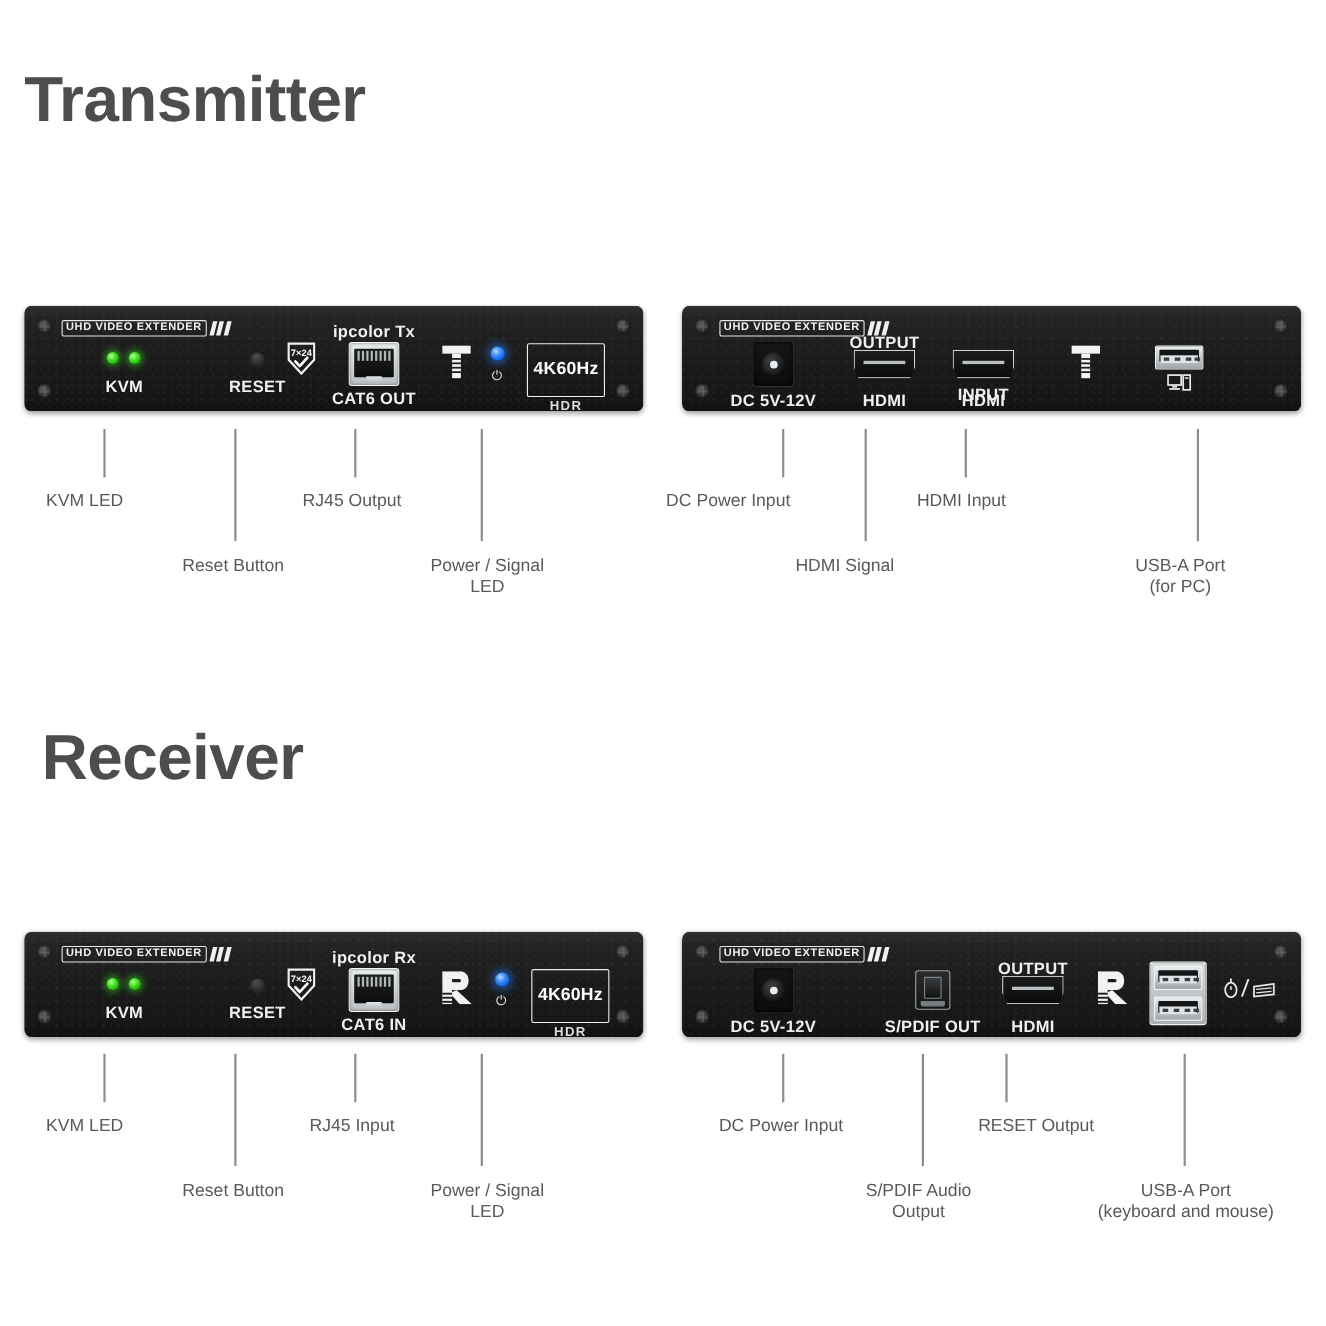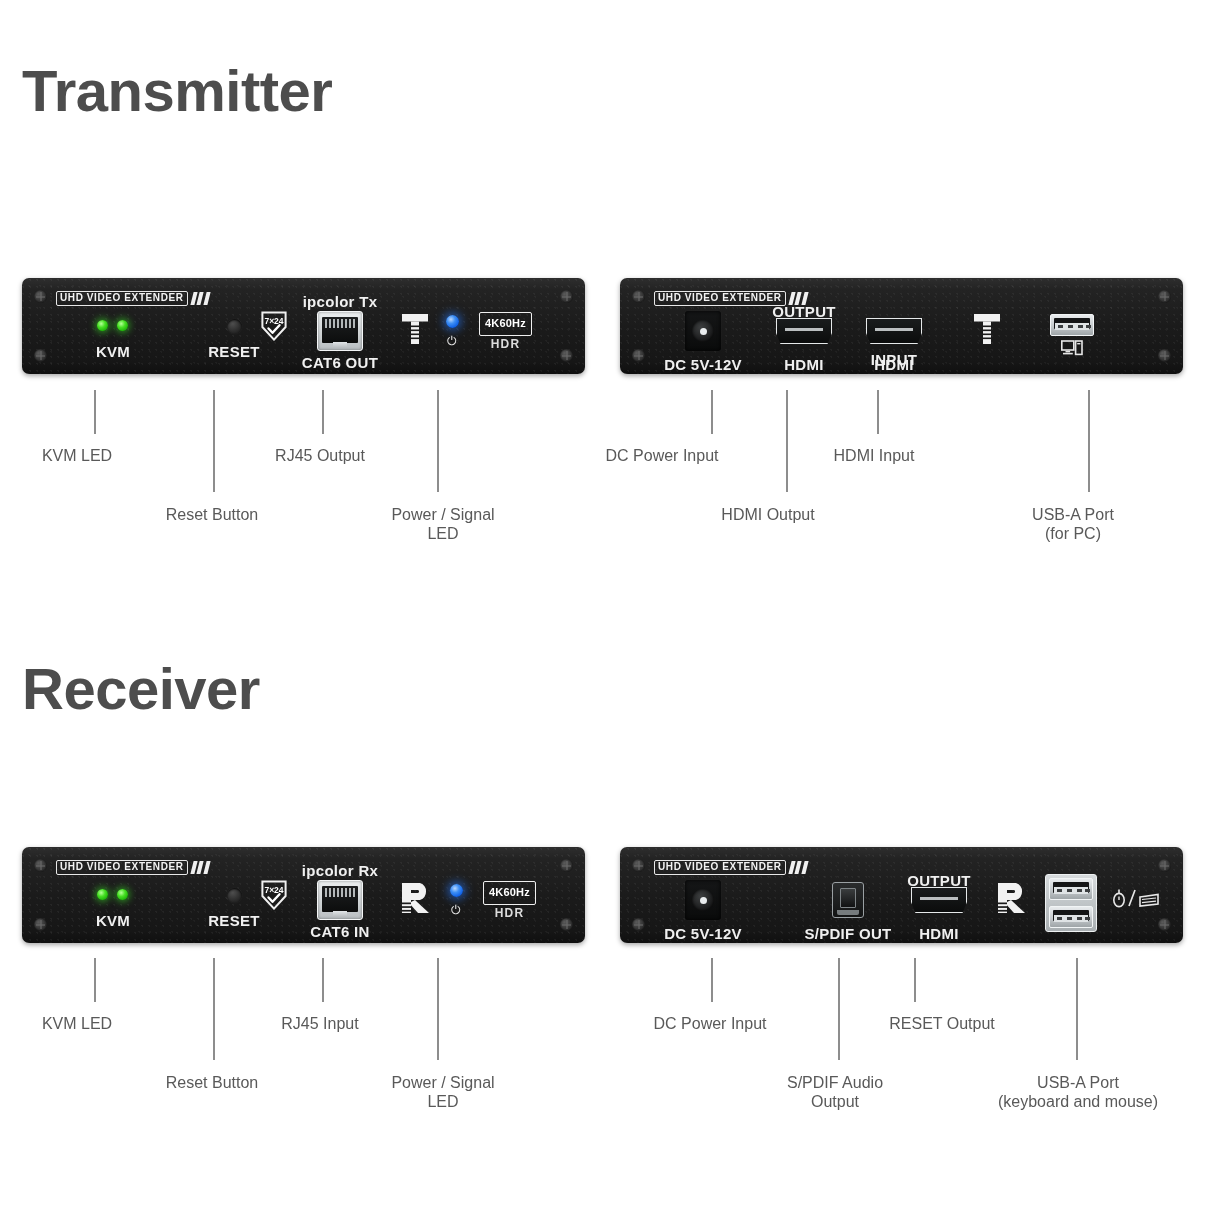--- a/index.html
+++ b/index.html
@@ -6,21 +6,21 @@
   body{
     width:1205px;height:1205px;background:#ffffff;
     font-family:"Liberation Sans", sans-serif;
     color:#5a5a5a;overflow:hidden;position:relative;
   }
   .section-title{
     position:absolute;font-weight:bold;font-size:58px;color:#4d4d4d;
     letter-spacing:-0.5px;line-height:1;
   }
   #title-transmitter{left:22px;top:62px;}
-  #title-receiver{left:22px;top:660px;}
+  #title-receiver{left:38px;top:660px;}
 
   
   .device{
     position:absolute;border-radius:7px;
     background:
       radial-gradient(circle at 20% 25%, rgba(255,255,255,0.05) 0 1px, transparent 1px),
       radial-gradient(circle at 65% 70%, rgba(255,255,255,0.04) 0 1px, transparent 1px),
       linear-gradient(180deg,#2e2e2e 0%,#232323 12%,#1b1b1b 50%,#161616 88%,#0f0f0f 100%);
     background-size:7px 7px,11px 11px,100% 100%;
     box-shadow:0 2px 5px rgba(0,0,0,0.35);
@@ -158,22 +158,22 @@
   .usb-stack{position:absolute;padding:3px;border-radius:3px;
     background:linear-gradient(180deg,#d7dbdd,#a9afb2);
     border:1px solid #eef1f2;box-sizing:border-box;}
 
   
   .trlogo{position:absolute;}
 
   
   .badge4k{position:absolute;text-align:center;}
   .badge4k .top{
-    border:1.8px solid #f0f0f0;border-radius:2px;padding:5px 5px;
-    font-size:11px;font-weight:bold;color:#ffffff;line-height:1.05;letter-spacing:0.2px;
+    border:1.8px solid #f0f0f0;border-radius:2px;padding:15px 5px;
+    font-size:16px;font-weight:bold;color:#ffffff;line-height:1.05;letter-spacing:0.2px;
   }
   .badge4k .hdr{
     margin-top:2px;font-size:12px;font-weight:bold;color:#dcdcdc;
     letter-spacing:1.2px;line-height:1;
   }
 
   
   .glyph{position:absolute;}
 
   
@@ -347,21 +347,21 @@
   </div>
 </div>
 
 <div class="leader" style="left:711px;top:390px;height:44px;"></div>
 <div class="callout ctr" style="left:662px;top:447px;">
   <span>DC Power Input</span>
 </div>
 
 <div class="leader" style="left:786px;top:390px;height:102px;"></div>
 <div class="callout ctr" style="left:768px;top:506px;">
-  <span>HDMI Output</span>
+  <span>HDMI Signal</span>
 </div>
 
 <div class="leader" style="left:877px;top:390px;height:44px;"></div>
 <div class="callout ctr" style="left:874px;top:447px;">
   <span>HDMI Input</span>
 </div>
 
 <div class="leader" style="left:1088px;top:390px;height:102px;"></div>
 <div class="callout ctr" style="left:1073px;top:506px;">
   <span>USB-A Port</span><br>

